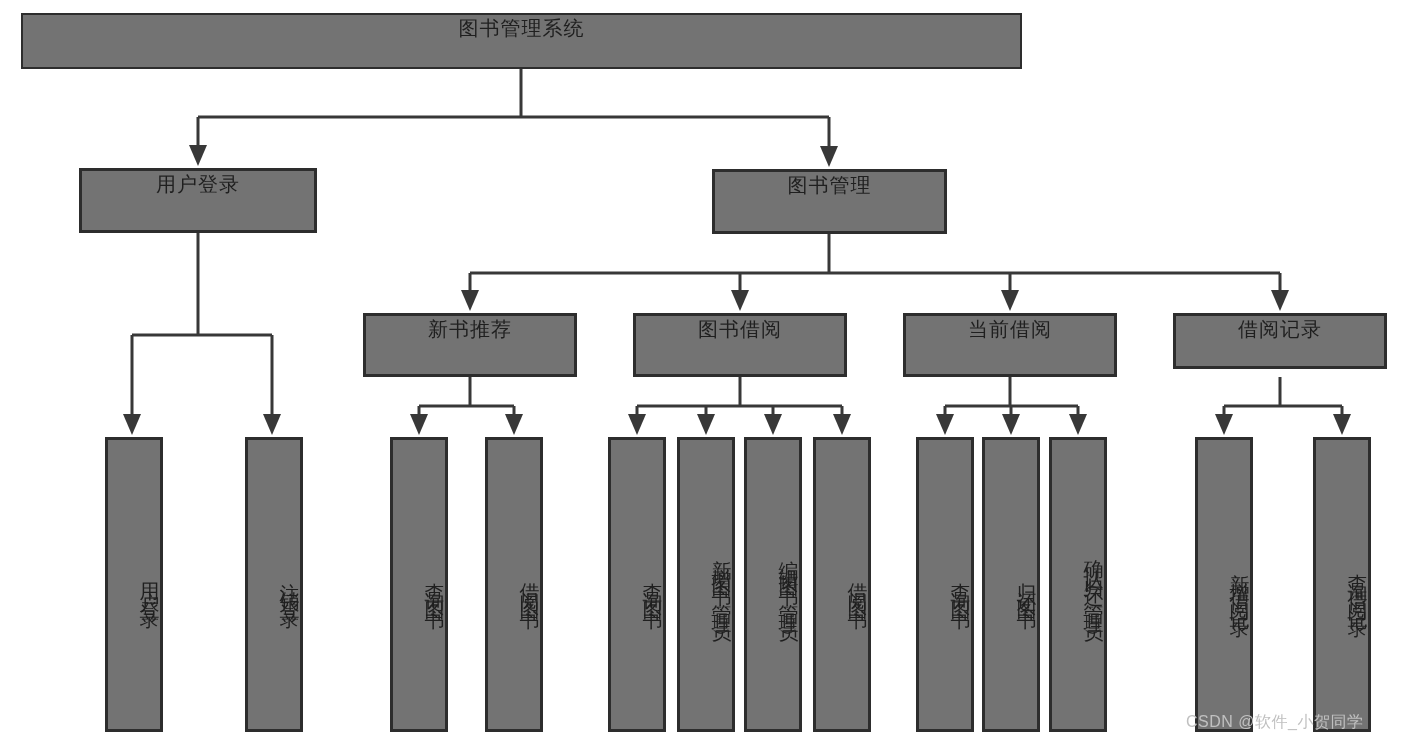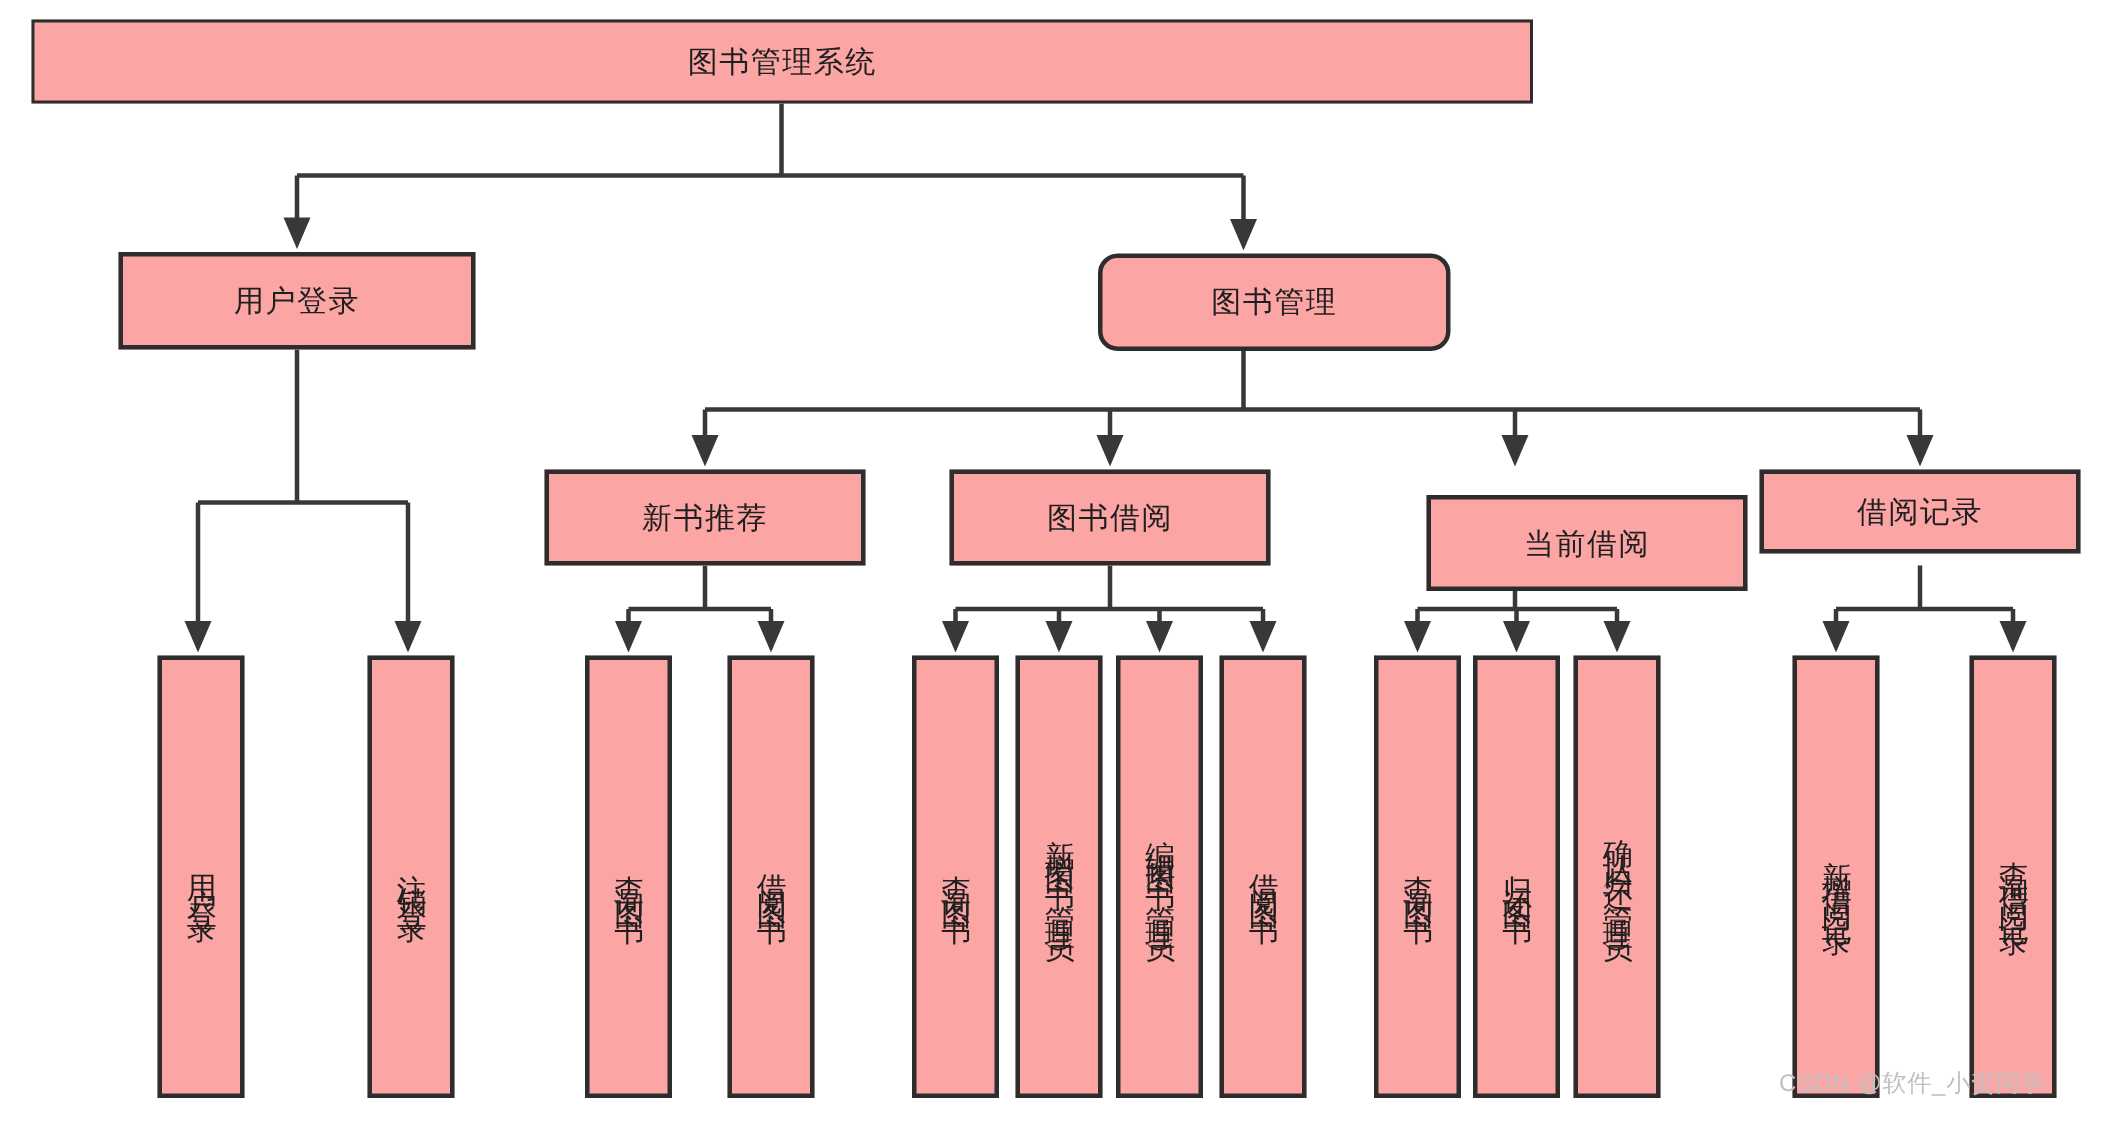--- a/index.html
+++ b/index.html
@@ -2,41 +2,41 @@
 <html><head>
 <meta charset="utf-8">
 <style>
   html,body { margin:0; padding:0; background:#ffffff; }
   .stage {
     position:relative; width:1405px; height:747px; background:#ffffff;
     font-family:"Liberation Sans","DejaVu Sans",sans-serif; overflow:hidden;
   }
   .connectors { position:absolute; left:0; top:0; z-index:1; }
   .box {
-    position:absolute; box-sizing:border-box; background:#fca5a5;
+    position:absolute; box-sizing:border-box; background:#737373;
     border:3px solid #2d2d2d; color:#1f1f1f; z-index:2;
-    display:flex; align-items:center; justify-content:center;
+    display:flex; justify-content:center;
   }
   .hbox { font-size:20px; letter-spacing:1px; }
   .root { border-width:2px; }
   .vbox {
     writing-mode:vertical-rl; font-size:20px; letter-spacing:9px;
     line-height:1; text-align:center;
   }
   .watermark {
     position:absolute; left:1186px; top:712px; z-index:3;
     font-size:16px; letter-spacing:0.5px; color:#c0c0c0; white-space:nowrap;
   }
   
   #n-root { left:21px;  top:13px;  width:1001px; height:56px; }
   #n-ul   { left:79px;  top:168px; width:238px;  height:65px; }
-  #n-bm   { left:732px; top:169px; width:235px;  height:65px;border-radius:13px; }
+  #n-bm   { left:712px; top:169px; width:235px;  height:65px; }
   #n-nb   { left:363px; top:313px; width:214px;  height:64px; }
   #n-jy   { left:633px; top:313px; width:214px;  height:64px;font-family:Liberation Serif, serif; }
-  #n-dq   { left:903px; top:330px; width:214px;  height:64px;margin-left:48px; }
+  #n-dq   { left:903px; top:313px; width:214px;  height:64px; }
   #n-jl   { left:1173px;top:313px; width:214px;  height:56px; }
   .leaf   { top:437px; width:58px; height:295px; }
   #lf-0 { left:105px; }  #lf-1 { left:245px; }
   #lf-2 { left:390px; }  #lf-3 { left:485px; }
   #lf-4 { left:608px; }  #lf-5 { left:677px; }
   #lf-6 { left:744px; }  #lf-7 { left:813px; }
   #lf-8 { left:916px; }  #lf-9 { left:982px; }
   #lf-10 { left:1049px; }
   #lf-11 { left:1195px; } #lf-12 { left:1313px; }
 </style>

